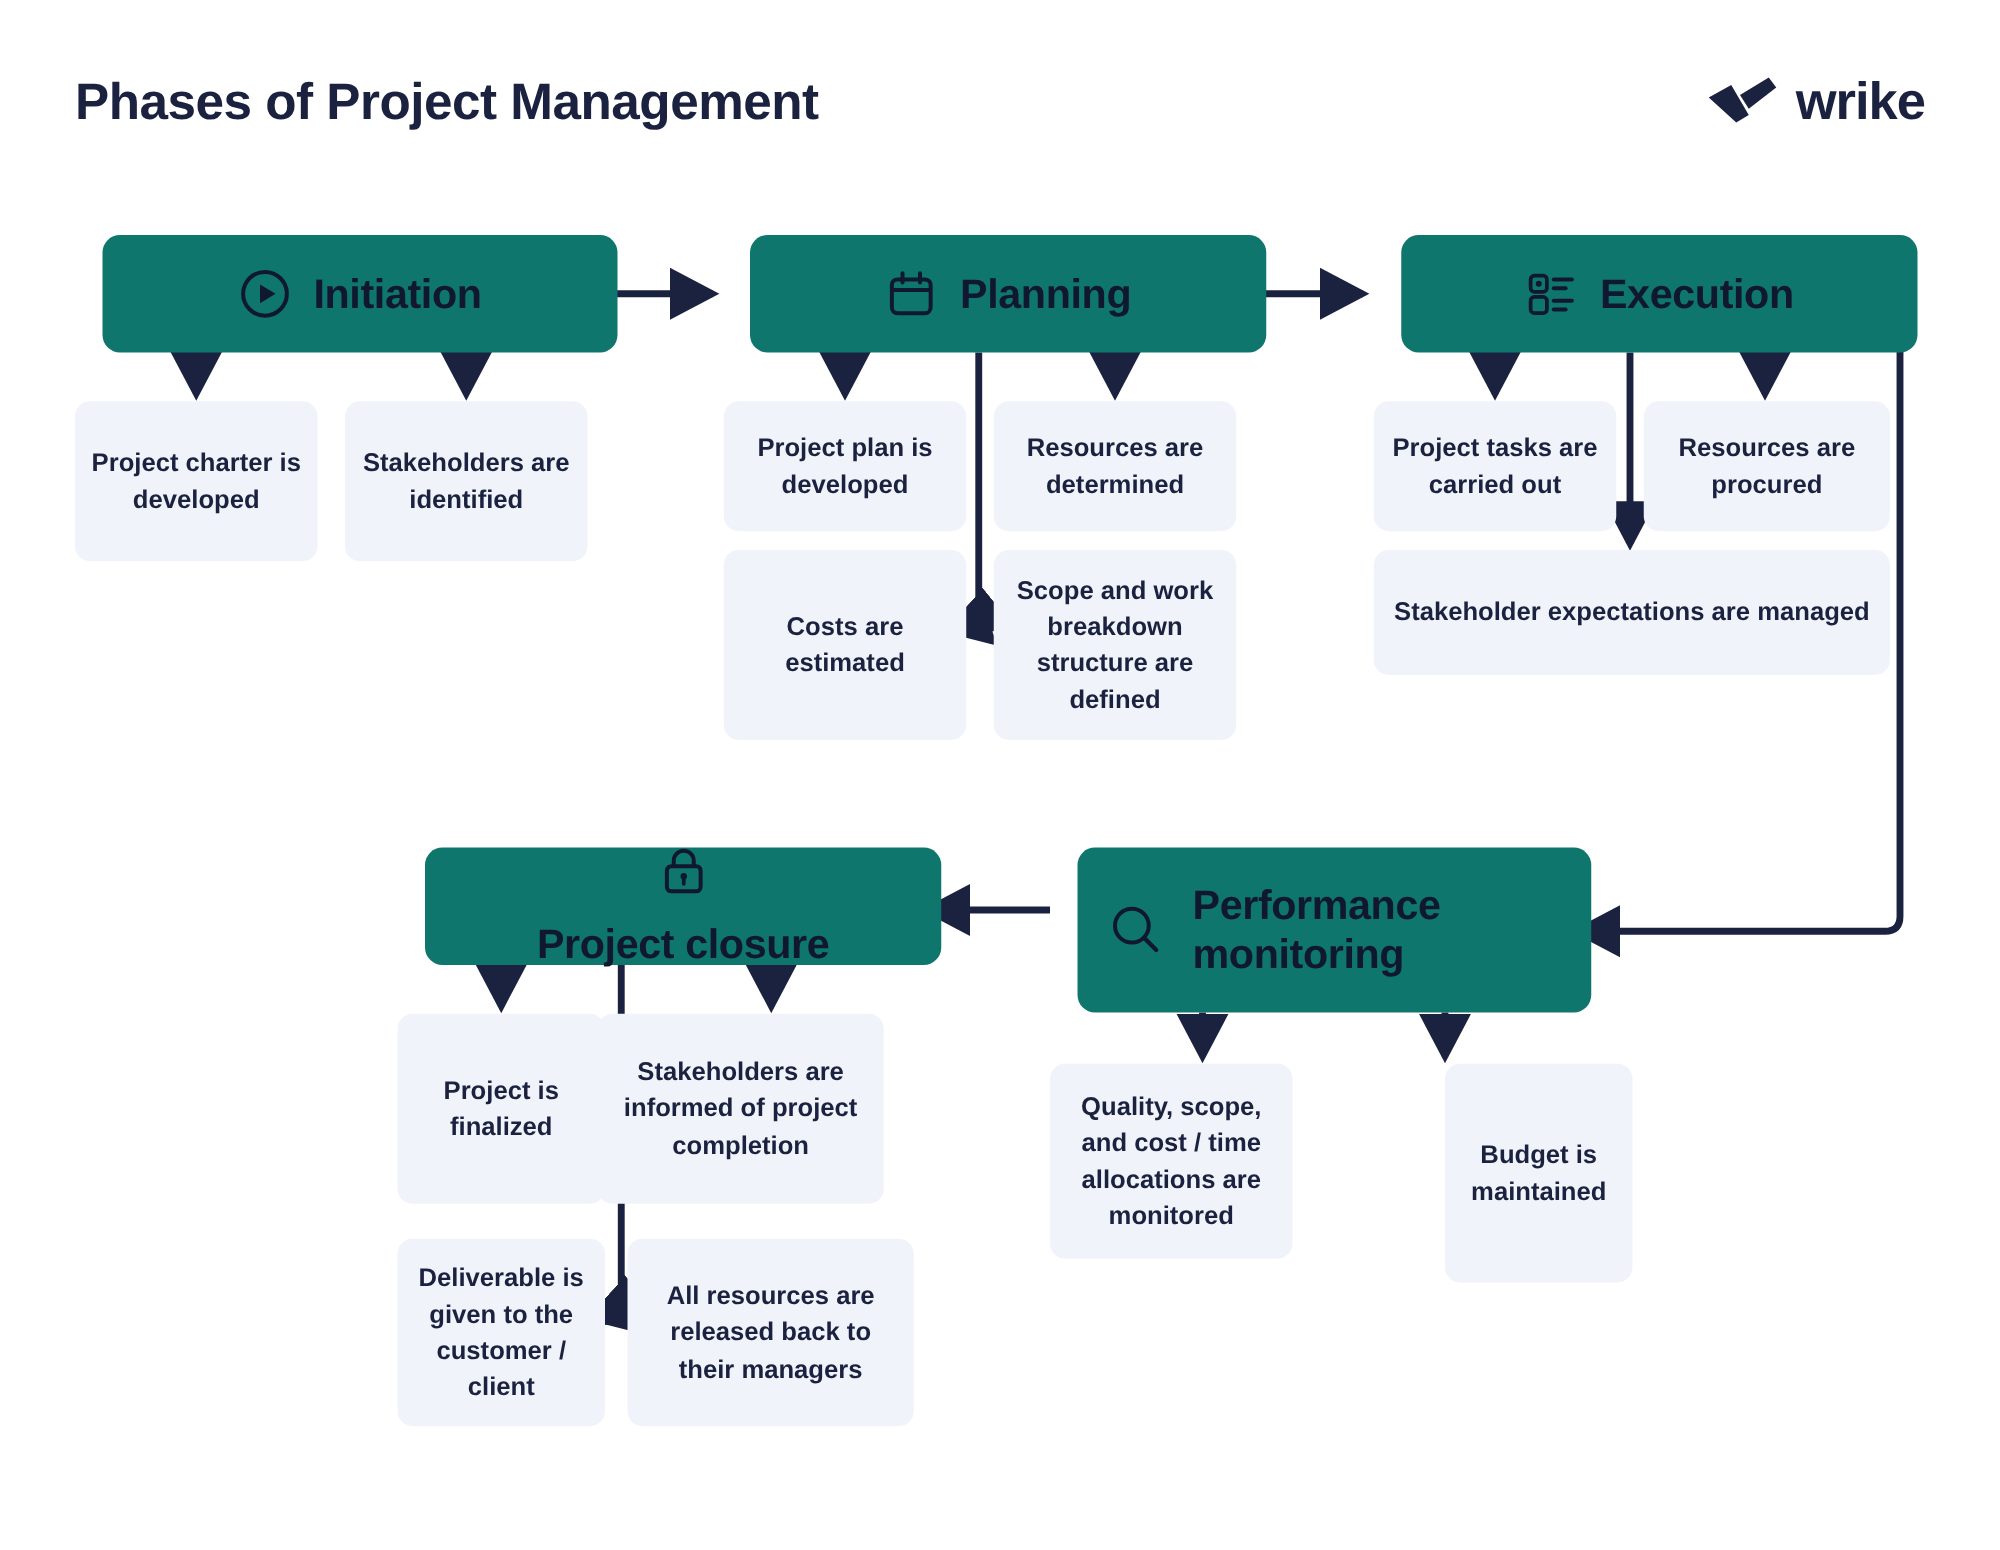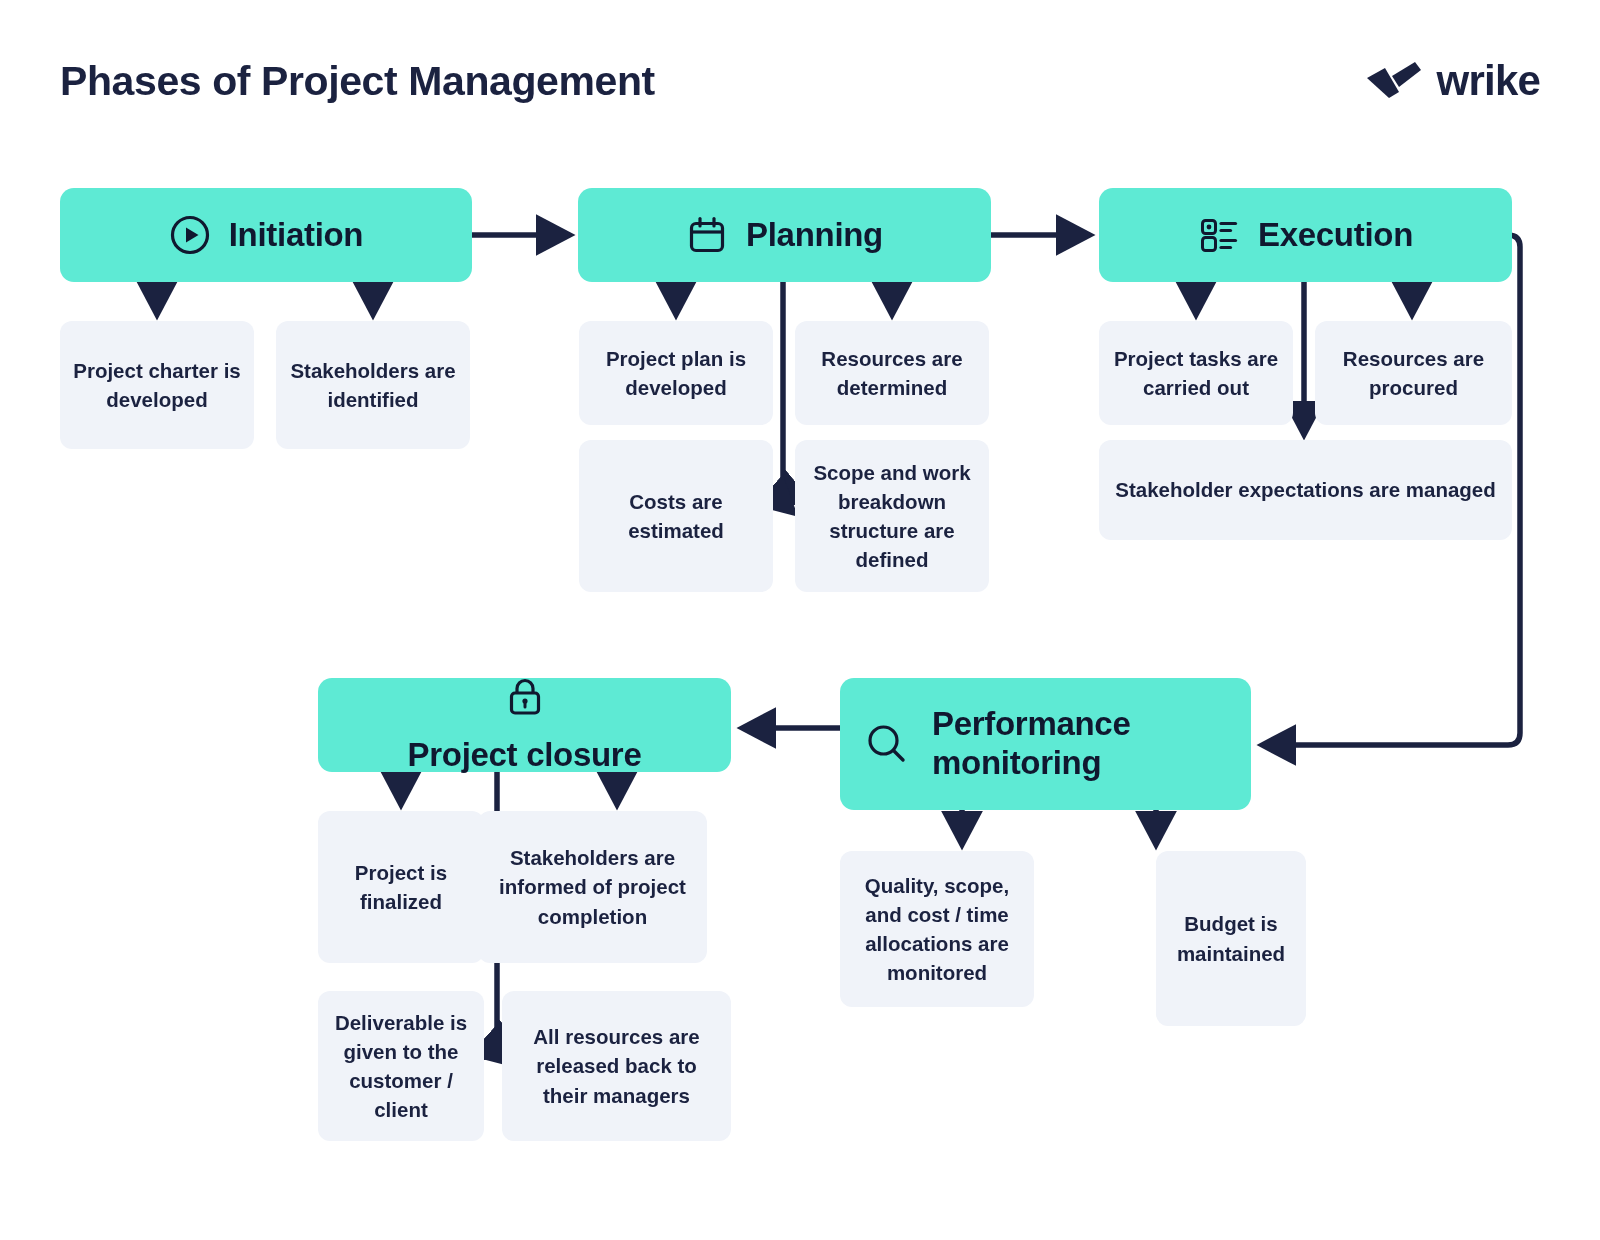--- a/index.html
+++ b/index.html
@@ -52,28 +52,29 @@
     left: 0;
     top: 0;
     width: 1600px;
     height: 1240px;
     pointer-events: none;
   }
 
   
   .phase {
     position: absolute;
-    background: #5eead4;
+    background: #0f766e;
     border-radius: 14px;
     display: flex;
     align-items: center;
     justify-content: center;
     gap: 18px;
     box-sizing: border-box;
     padding: 0 14px;
+    margin-left: 22px;
   }
   .phase .phase-icon {
     flex: 0 0 auto;
     display: flex;
     align-items: center;
     justify-content: center;
   }
   .phase .phase-label {
     font-size: 33px;
     font-weight: 700;

